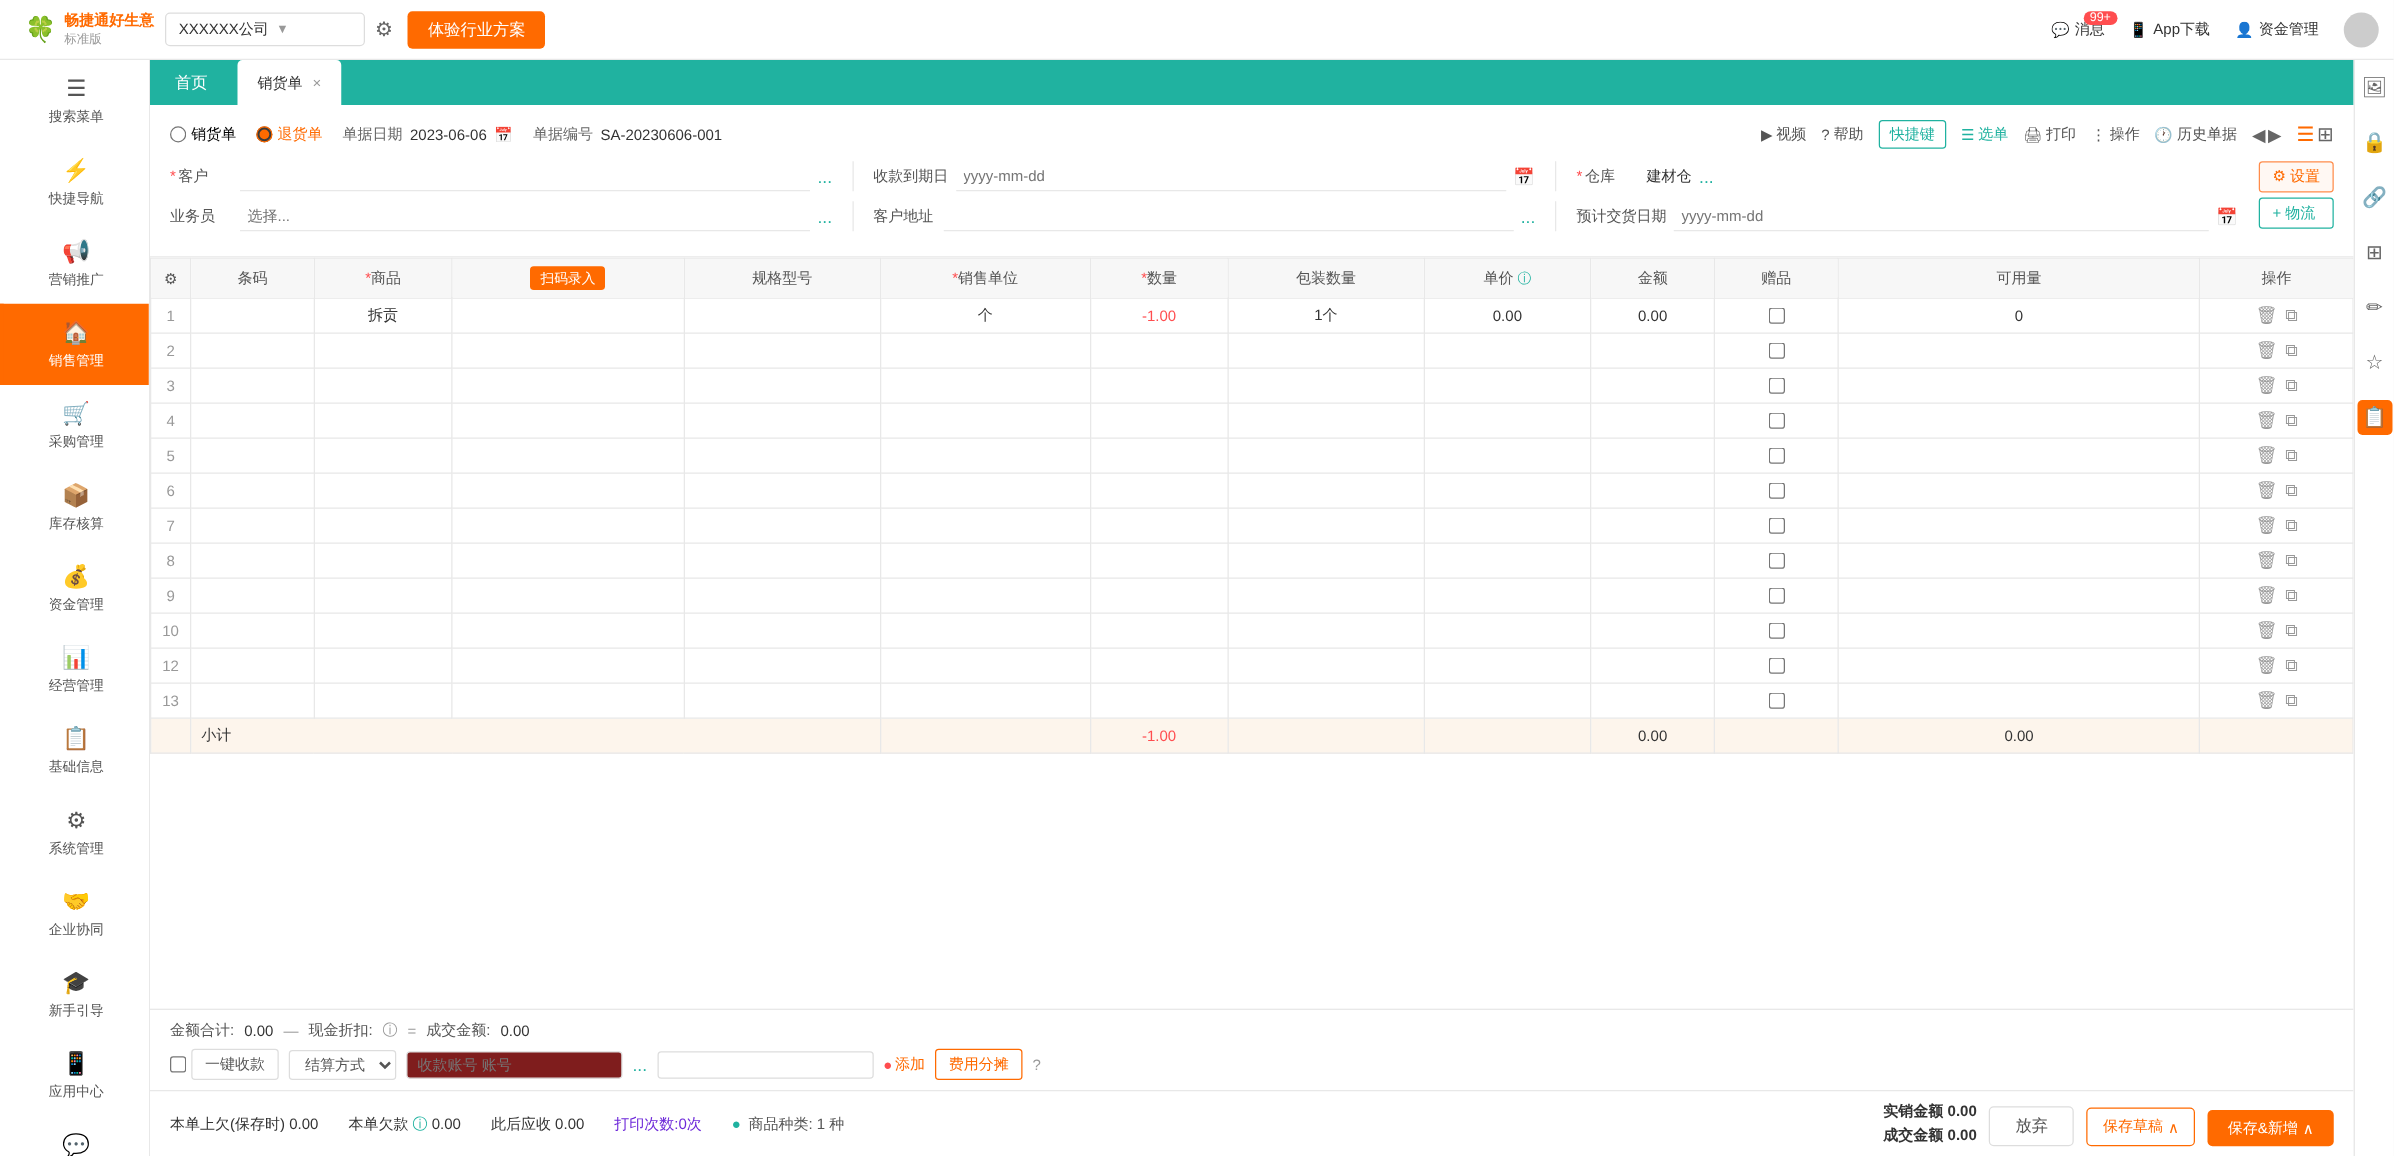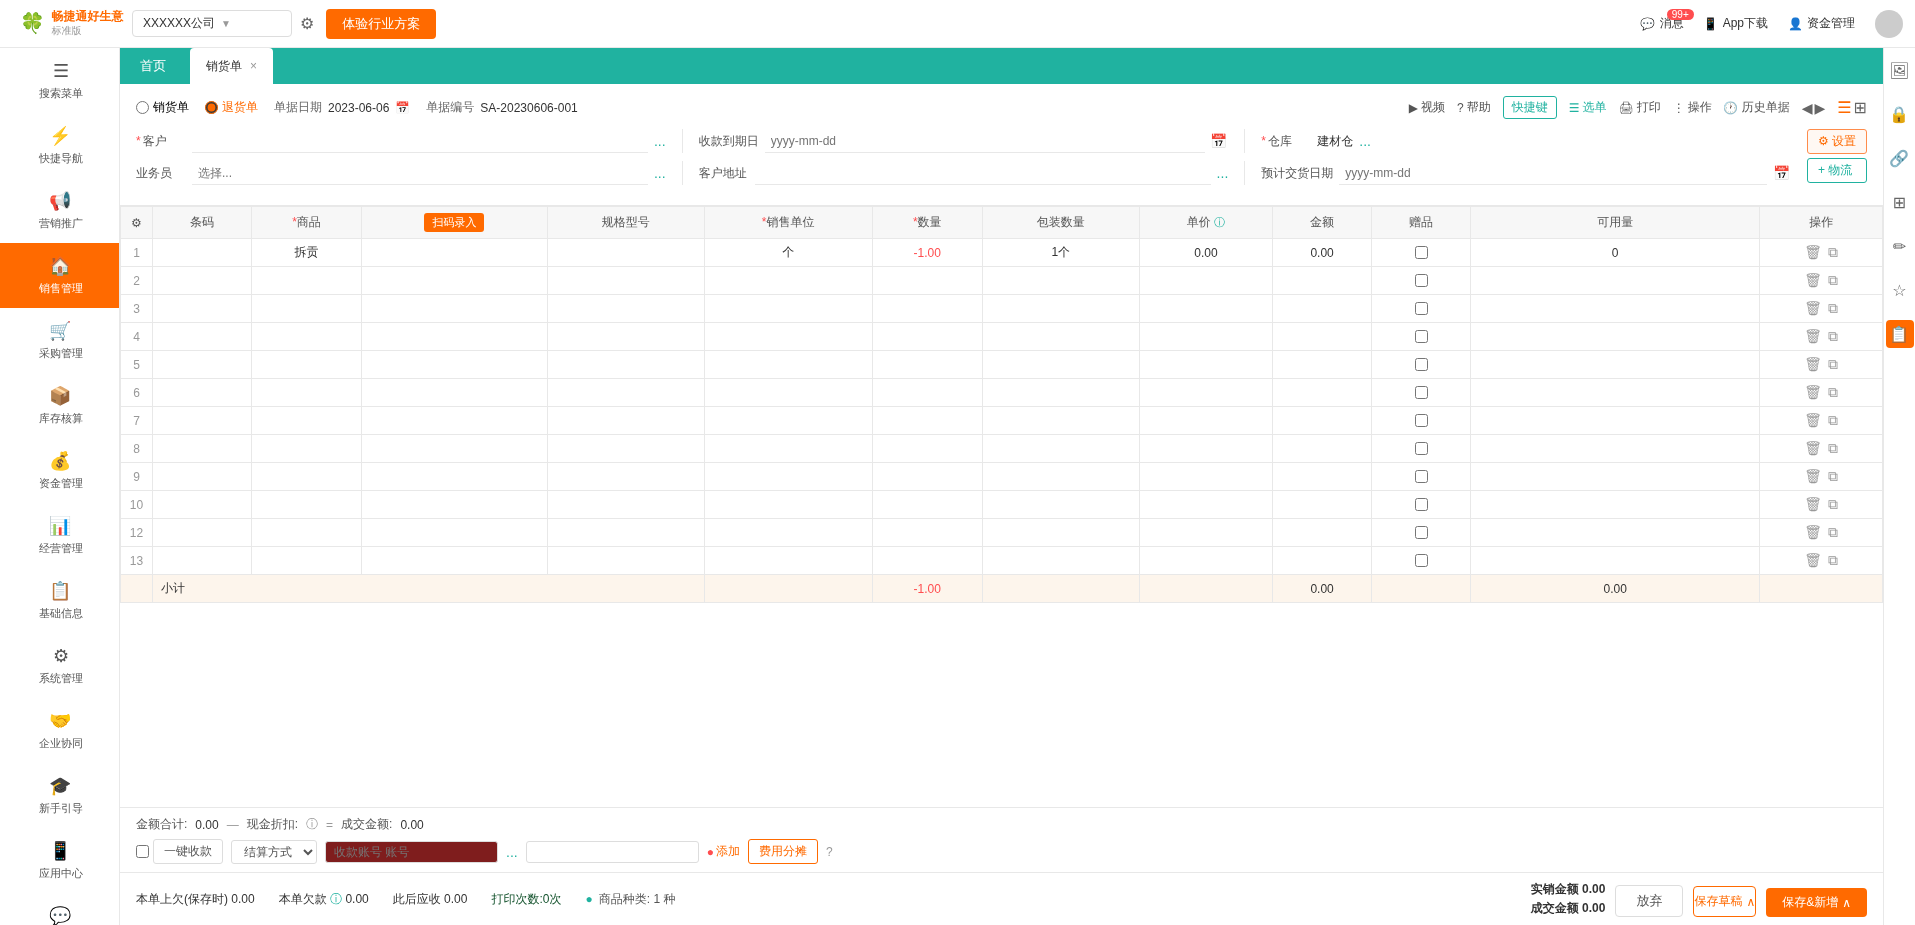--- a/index.html
+++ b/index.html
@@ -403,38 +403,38 @@
     .bottom-bar {
       background: #fff;
       border-top: 1px solid #e8e8e8;
       display: flex;
       align-items: center;
       padding: 8px 16px;
       gap: 24px;
     }
     .bottom-stat { color: #555; }
     .bottom-stat span { color: #333; font-weight: 500; }
-    .print-info { color: #14532d; text-align: center; }
+    .print-info { color: #6d28d9; text-align: center; }
     .product-type { display: flex; align-items: center; gap: 6px; color: #555; }
     .bottom-actions { margin-left: auto; display: flex; gap: 10px; align-items: flex-end; }
     .discard-btn {
       border: 1px solid #ddd;
       background: #fff;
       color: #555;
       border-radius: 4px;
       padding: 6px 20px;
       cursor: pointer;
       font-size: 13px;
     }
     .save-draft-btn {
       border: 1px solid #ff6a00;
       background: #fff;
       color: #ff6a00;
       border-radius: 4px;
-      padding: 6px 0;
+      padding: 6px 12px;
       cursor: pointer;
       font-size: 13px;
       display: flex;
       align-items: center;
       gap: 4px;
     }
     .save-new-btn {
       background: #ff6a00;
       color: #fff;
       border: none;

